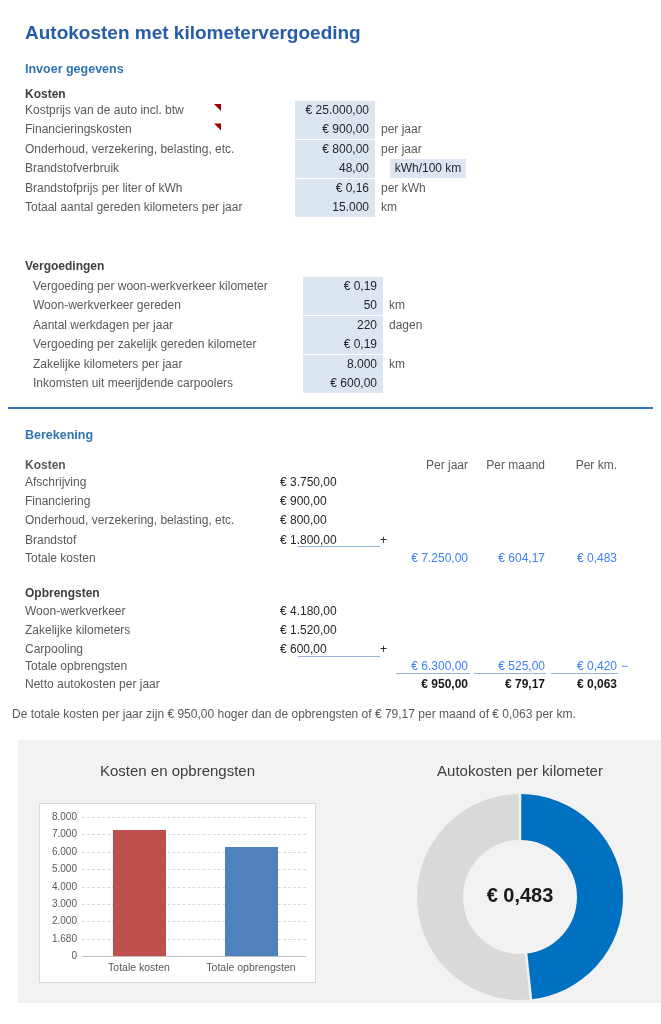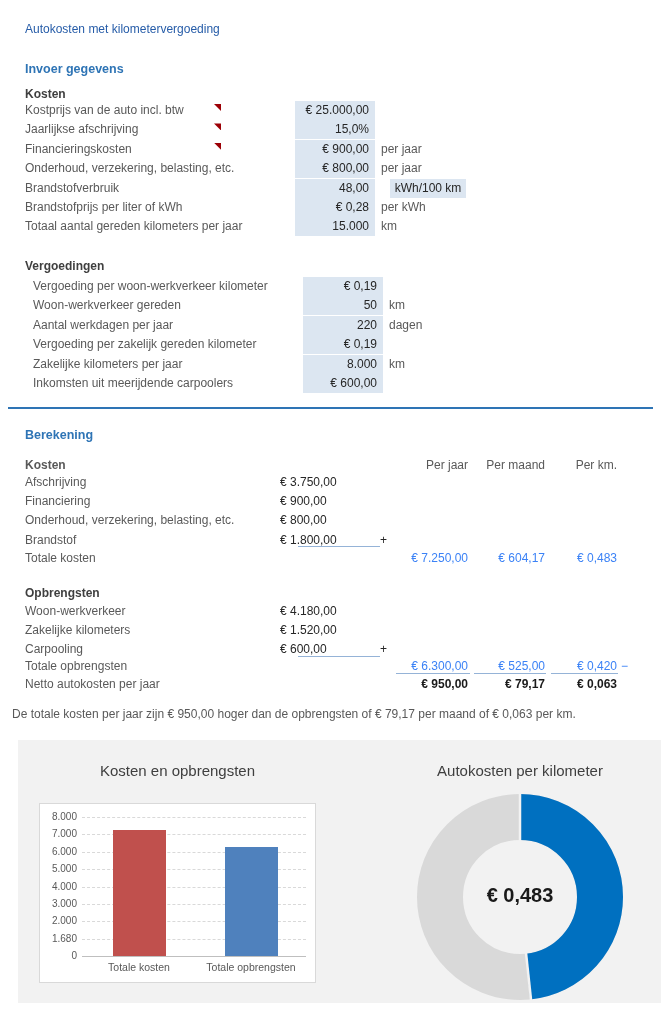--- a/index.html
+++ b/index.html
@@ -1,20 +1,20 @@
 <!DOCTYPE html>
 <html><head>
 <meta charset="utf-8">
 <style>
   html,body{margin:0;padding:0;}
   body{width:661px;height:1024px;position:relative;background:#fff;
        font-family:"Liberation Sans",sans-serif;overflow:hidden;}
   .abs{position:absolute;}
   
-  .page-title{left:25px;top:22px;font-size:12px;font-weight:normal;color:#265ca8;}
+  .page-title{left:25px;top:22px;font-size:19px;font-weight:bold;color:#265ca8;}
   .sec-head{font-size:12.5px;font-weight:bold;color:#2e74b5;left:25px;}
   .sub-head{font-size:12px;font-weight:bold;color:#3f3f3f;left:25px;}
   
   .in-row{position:relative;height:19.4px;font-size:12px;}
   .in-row .lbl{position:absolute;left:25px;top:2px;color:#595959;white-space:nowrap;}
   .in-row .cell{position:absolute;left:295px;top:0;width:80px;height:19px;background:#dce6f1;
                 color:#262626;text-align:right;padding:2px 6px 0 0;box-sizing:border-box;}
   .in-row .unit{position:absolute;left:381px;top:2px;color:#595959;white-space:nowrap;}
   .in-row .unit-cell{position:absolute;left:390px;top:0;width:76px;height:19px;background:#dce6f1;
                 color:#262626;text-align:center;padding-top:2px;box-sizing:border-box;white-space:nowrap;}
@@ -55,43 +55,38 @@
 
 <div class="abs sec-head" style="top:62px">Invoer gegevens</div>
 <div class="abs sub-head" style="top:87px">Kosten</div>
 <div class="abs" style="left:0;top:101px;width:661px" id="kosten-rows">
     <div class="in-row">
       <span class="lbl">Kostprijs van de auto incl. btw</span>
       <span class="comment"></span>
       <div class="cell">€ 25.000,00</div>
     </div>
     <div class="in-row">
-      <span class="lbl">Jaarlijkse afschrijving</span>
-      <span class="comment"></span>
-      <div class="cell">15,0%</div>
-    </div>
-    <div class="in-row">
       <span class="lbl">Financieringskosten</span>
       <span class="comment"></span>
       <div class="cell">€ 900,00</div>
       <span class="unit">per jaar</span>
     </div>
     <div class="in-row">
       <span class="lbl">Onderhoud, verzekering, belasting, etc.</span>
       <div class="cell">€ 800,00</div>
       <span class="unit">per jaar</span>
     </div>
     <div class="in-row">
       <span class="lbl">Brandstofverbruik</span>
       <div class="cell">48,00</div>
       <div class="unit-cell">kWh/100 km</div>
     </div>
     <div class="in-row">
       <span class="lbl">Brandstofprijs per liter of kWh</span>
-      <div class="cell">€ 0,28</div>
+      <div class="cell">€ 0,16</div>
       <span class="unit">per kWh</span>
     </div>
     <div class="in-row">
       <span class="lbl">Totaal aantal gereden kilometers per jaar</span>
       <div class="cell">15.000</div>
       <span class="unit">km</span>
     </div>
   </div>
 
 <div class="abs sub-head" style="top:259px">Vergoedingen</div>

